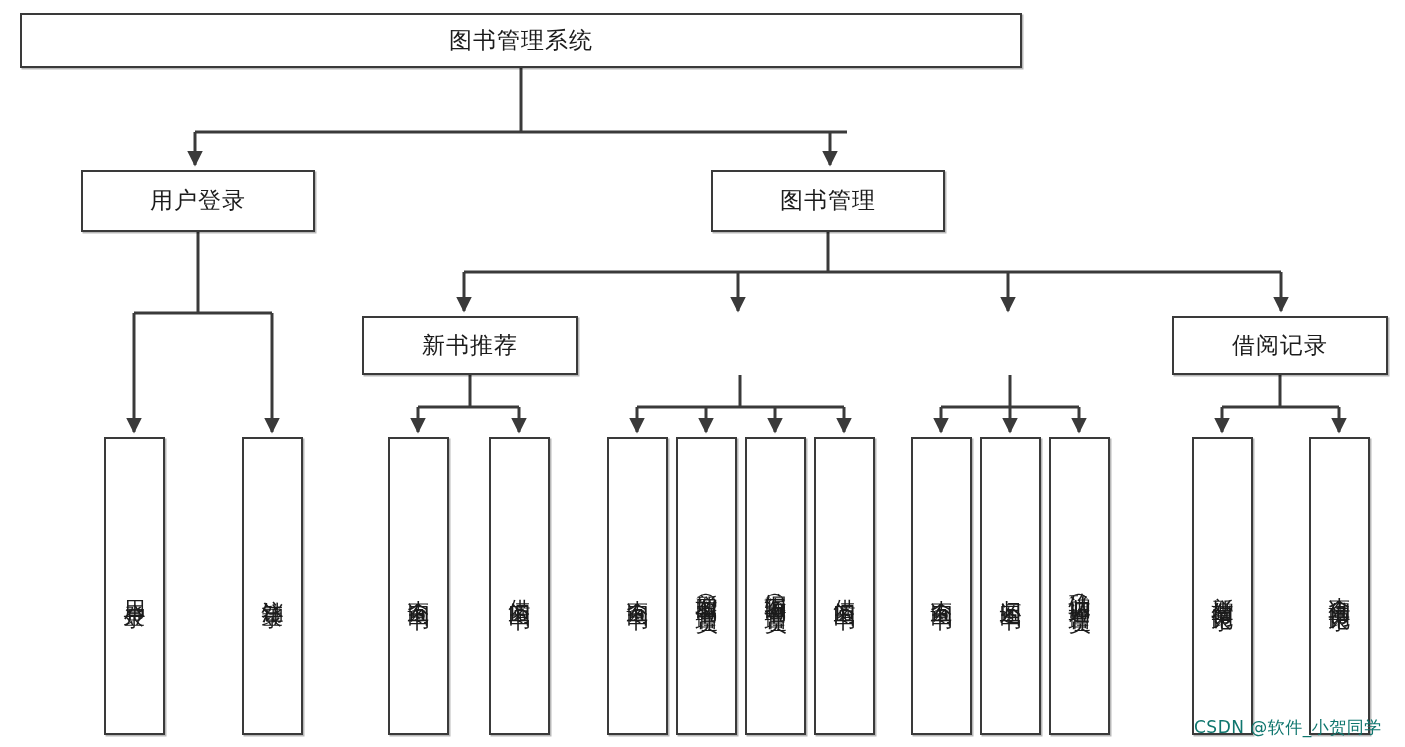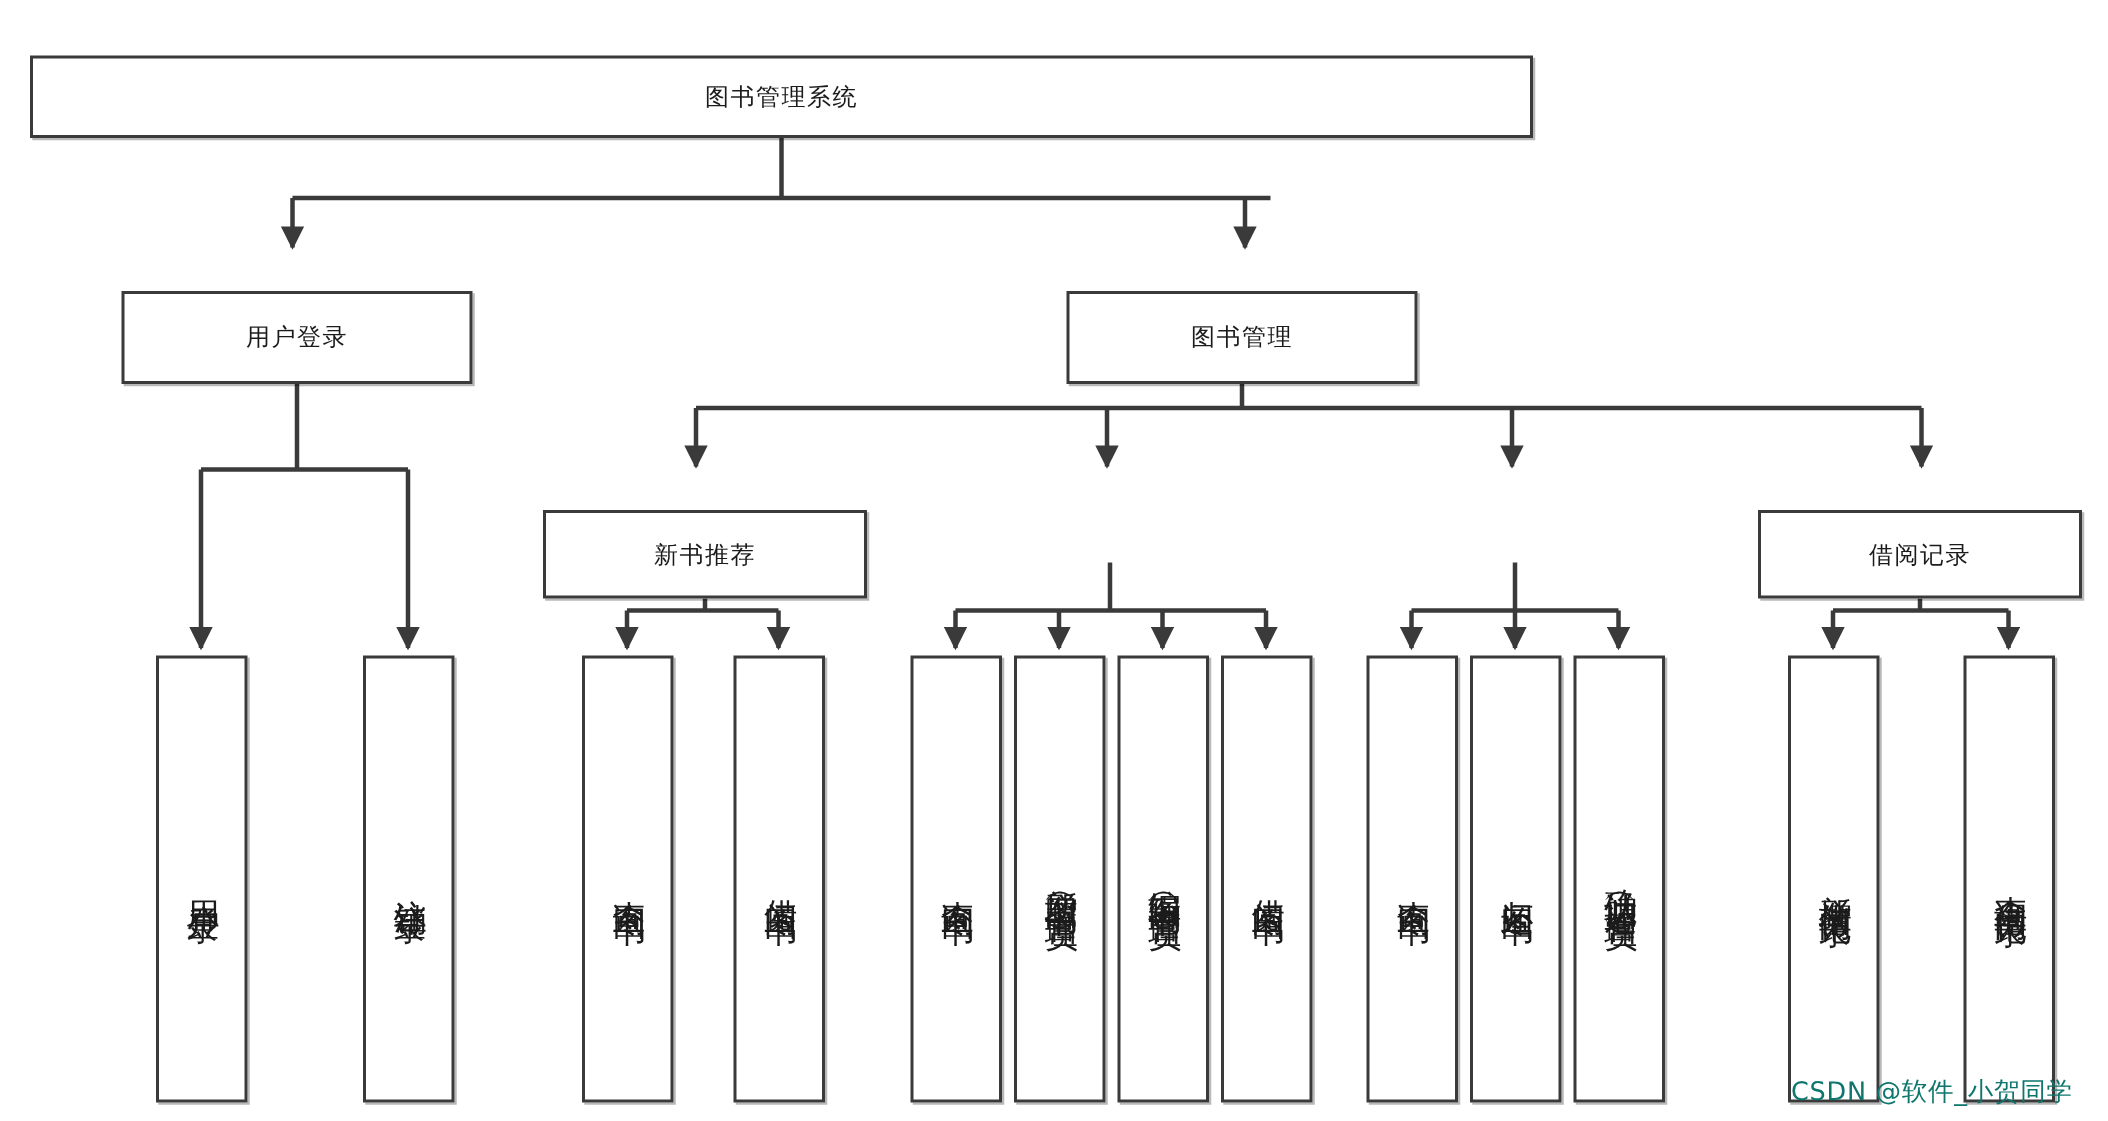--- a/index.html
+++ b/index.html
@@ -32,24 +32,23 @@
     box-sizing: border-box;
     border: 2px solid #3a3a3a;
     background: #ffffff;
     box-shadow: 1.5px 1.5px 0 rgba(0,0,0,0.28);
     display: flex;
     align-items: center;
     justify-content: center;
     color: #1b1b1b;
   }
   .node-box.horizontal {
-    font-size: 16px;
+    font-size: 23px;
     line-height: 1.1;
     letter-spacing: 1px;
-    margin-top: 24px;
   }
   .node-box.vertical {
     writing-mode: vertical-rl;
     text-orientation: upright;
     font-size: 22px;
     letter-spacing: 3px;
     padding-top: 4px;
     align-items: center;
     justify-content: center;
   }

